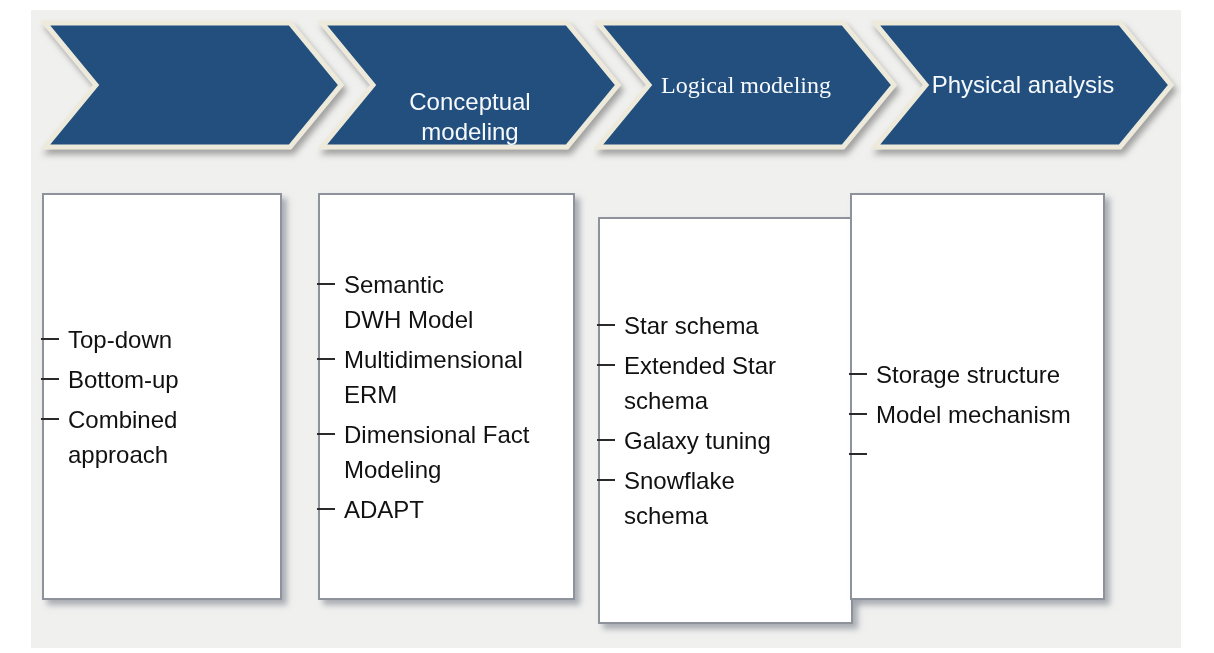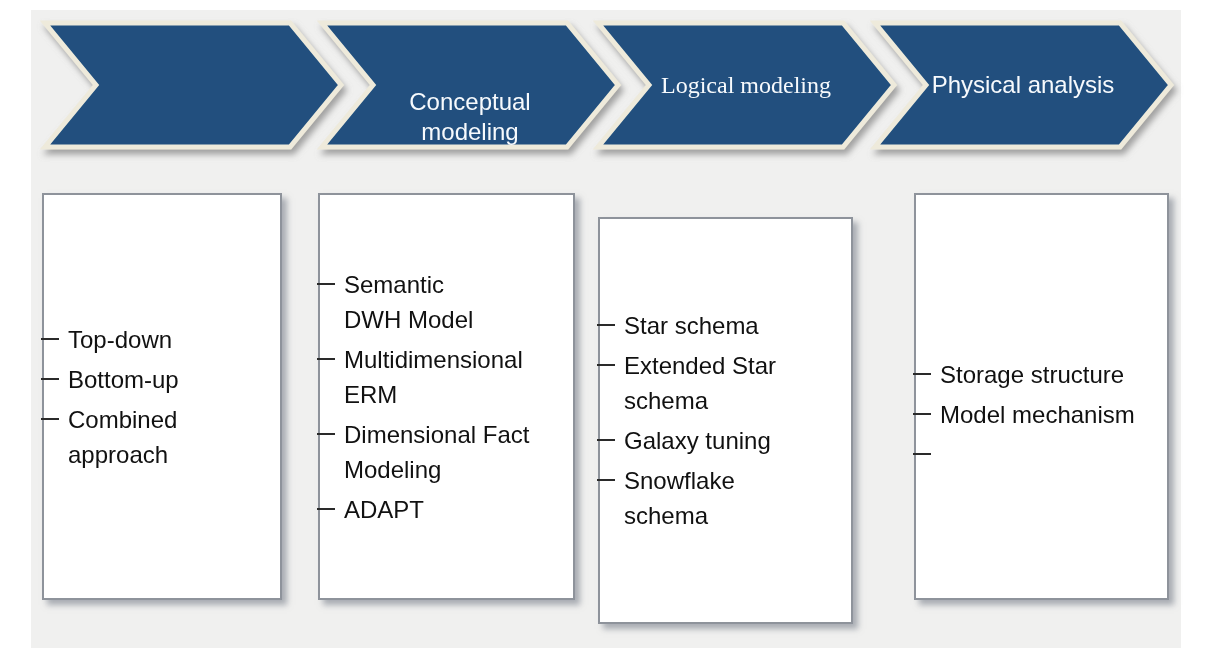--- a/index.html
+++ b/index.html
@@ -143,21 +143,21 @@
     <ul class="stage-list">
       <li><span class="dash"></span><span class="item-text">Star schema</span></li>
       <li><span class="dash"></span><span class="item-text">Extended Star
 schema</span></li>
       <li><span class="dash"></span><span class="item-text">Galaxy tuning</span></li>
       <li><span class="dash"></span><span class="item-text">Snowflake
 schema</span></li>
     </ul>
   </div>
 
-  <div class="stage-box" style="left:914px; width:255px;">
+  <div class="stage-box" style="left:850px; width:255px;">
     <ul class="stage-list">
       <li><span class="dash"></span><span class="item-text">Storage structure</span></li>
       <li><span class="dash"></span><span class="item-text">Model mechanism</span></li>
       <li><span class="dash"></span></li>
     </ul>
   </div>
 
 </div>
 
 </body></html>

